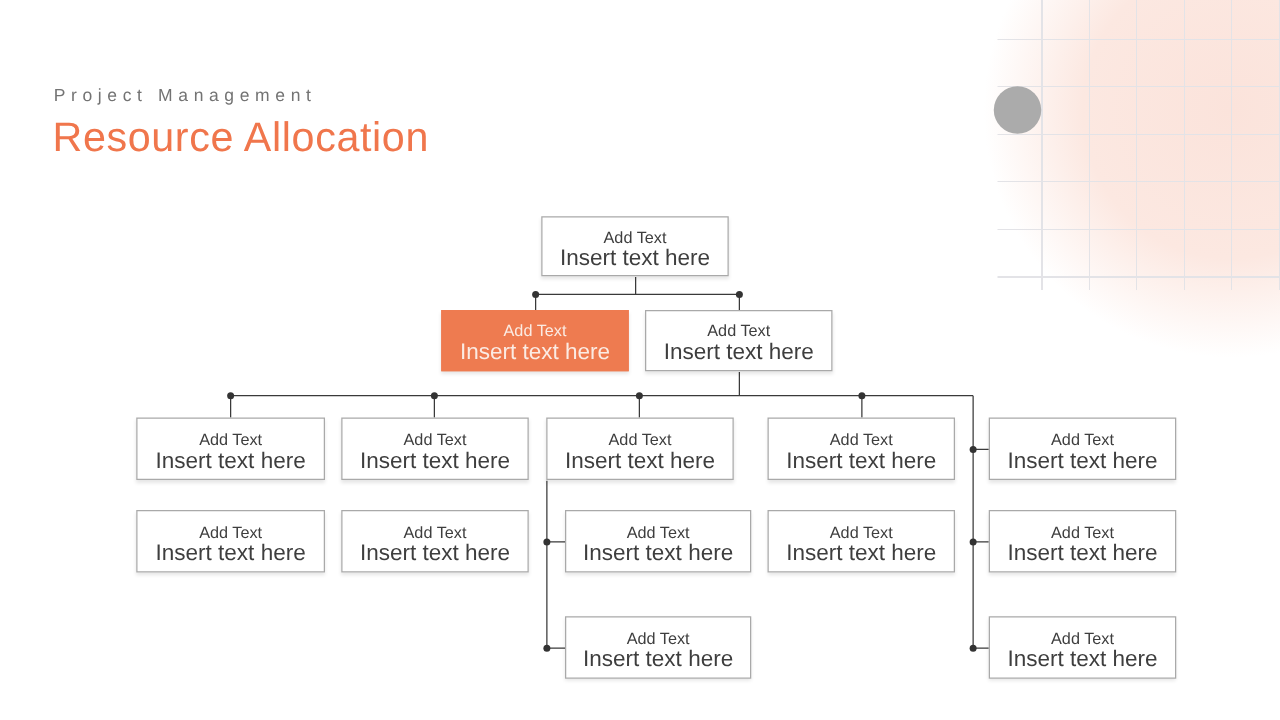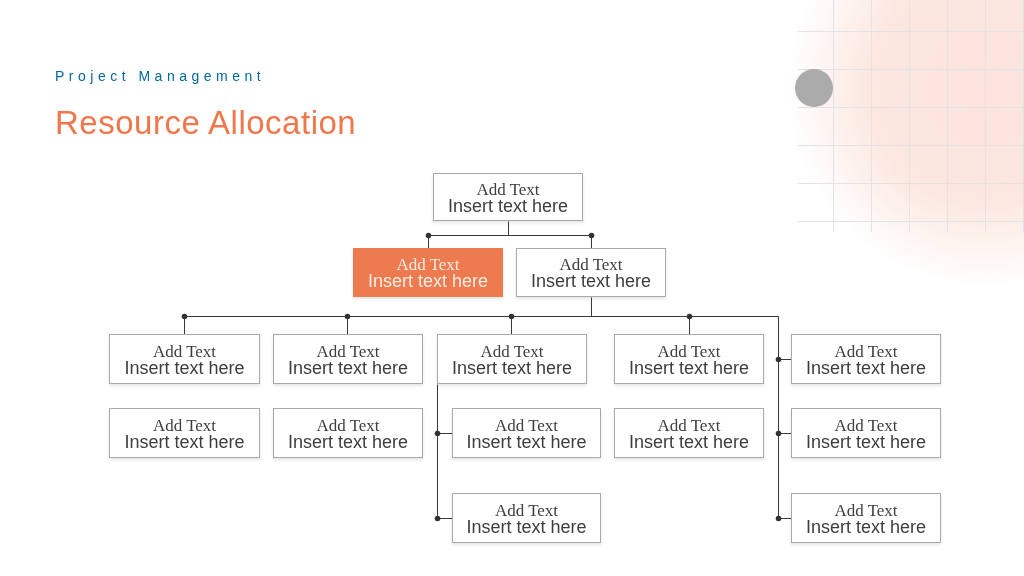--- a/index.html
+++ b/index.html
@@ -17,37 +17,37 @@
     background-image:
       repeating-linear-gradient(to right, transparent 0 35px, #E3E3E7 35px 36px, transparent 36px 38px),
       repeating-linear-gradient(to bottom, transparent 0 31px, #E3E3E7 31px 32px, transparent 32px 38px);
   }
   .decor-circle{
     position:absolute;left:795px;top:69px;width:38px;height:38px;
     border-radius:50%;background:#ABABAB;
   }
   
   .eyebrow{
-    position:absolute;left:55px;top:68px;font-size:14px;letter-spacing:4.5px;
-    color:#0369a1;font-weight:400;white-space:nowrap;
+    position:absolute;left:43px;top:68px;font-size:14px;letter-spacing:4.5px;
+    color:#737373;font-weight:400;white-space:nowrap;
   }
   .big-title{
-    position:absolute;left:38px;top:87px;margin:17px;font-size:33px;font-weight:400;
+    position:absolute;left:38px;top:87px;margin:4px;font-size:33px;font-weight:400;
     color:#F0764C;white-space:nowrap;letter-spacing:0.5px;
   }
   
   .connectors{position:absolute;left:0;top:0;pointer-events:none;}
   
   .node{
     position:absolute;background:#ffffff;border:1px solid #A9A9A9;
     box-shadow:0 2px 3px rgba(0,0,0,0.10);
     display:flex;flex-direction:column;align-items:center;justify-content:center;
     text-align:center;color:#3E3E3E;box-sizing:border-box;cursor:pointer;
   }
-  .node-title{font-size:17px;line-height:17px;font-family:Liberation Serif, serif;}
+  .node-title{font-size:13px;line-height:17px;}
   .node-sub{font-size:18px;line-height:16px;}
   .node.accent{
     background:#EE7B50;border-color:#EE7B50;color:#FBEBE3;
   }
 </style>
 </head>
 <body>
 
 <div class="slide">
 

